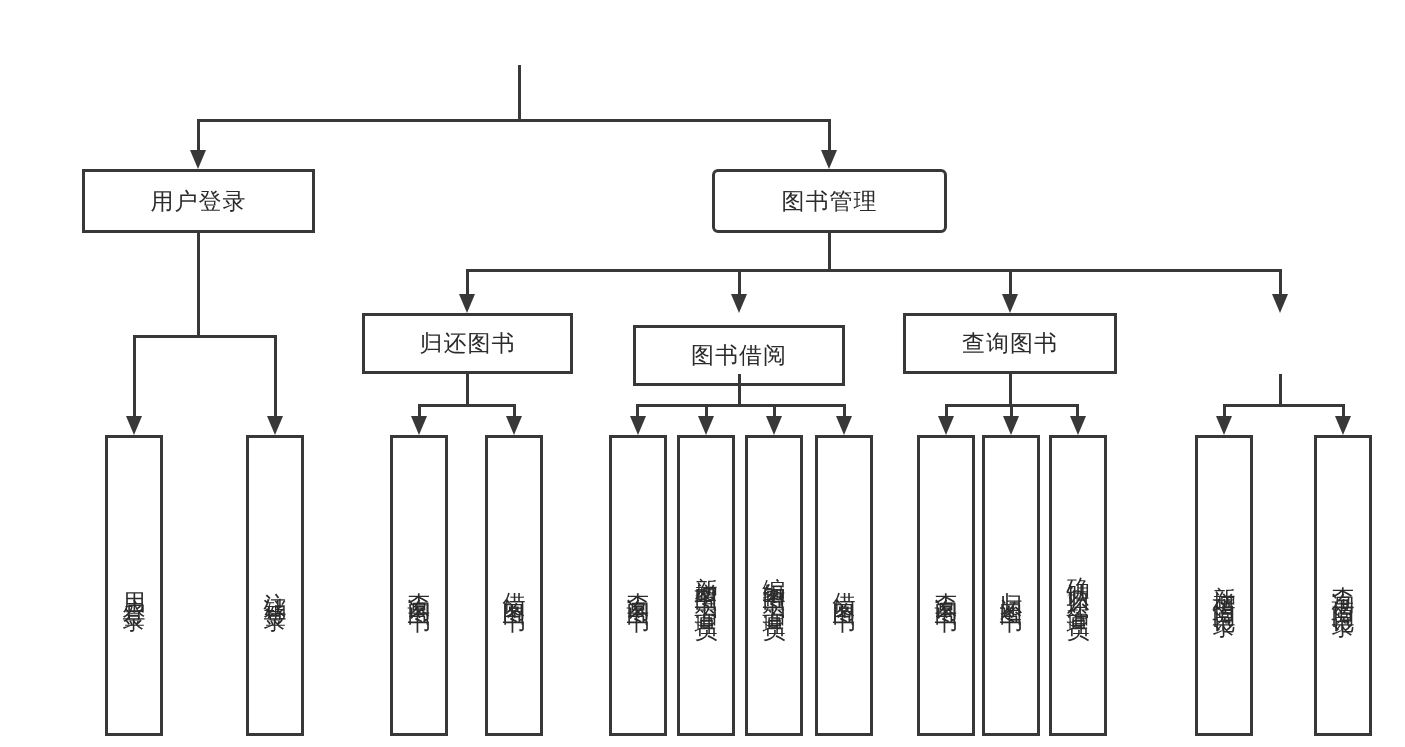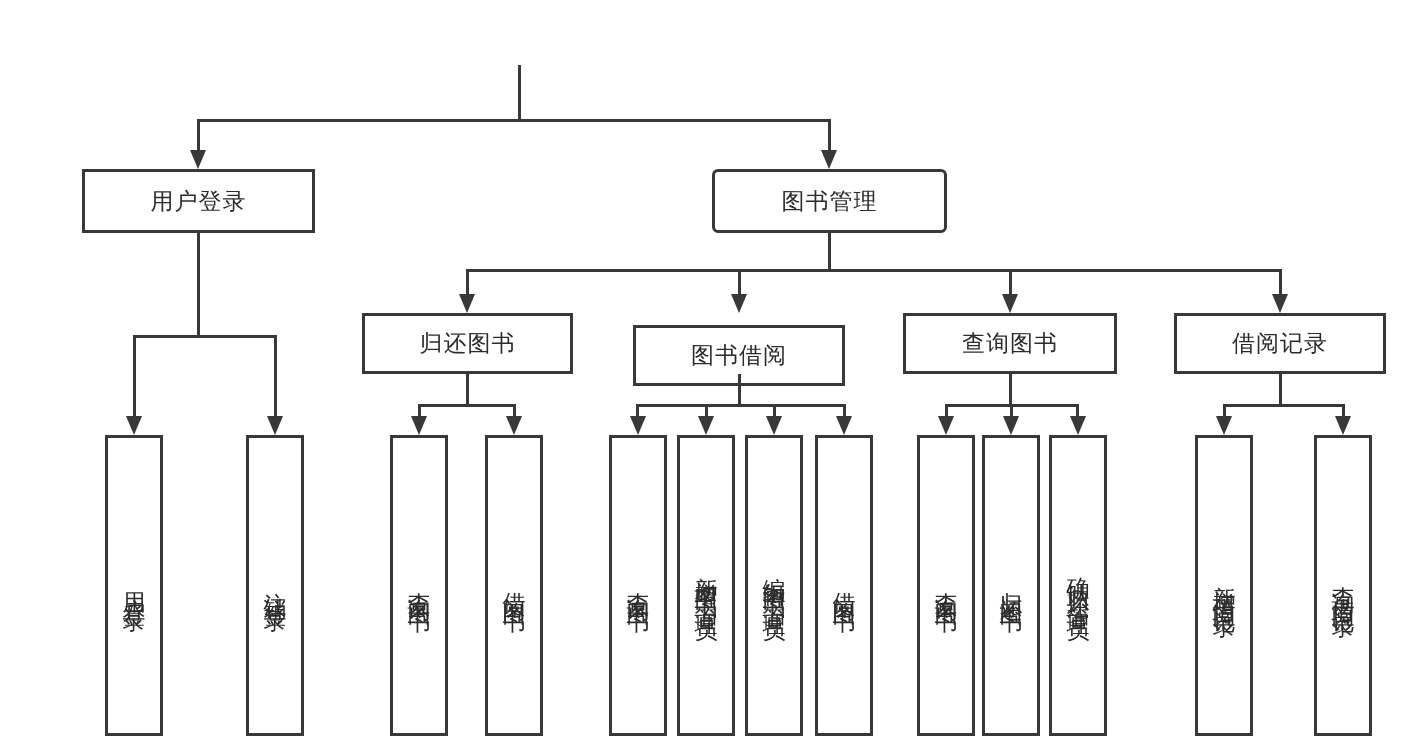--- a/index.html
+++ b/index.html
@@ -88,23 +88,20 @@
 
   <div class="box" style="left:362px; top:313px; width:211px; height:61px;">
     <span>归还图书</span>
   </div>
   <div class="box" style="left:633px; top:313px; width:212px; height:61px;margin-top:12px;">
     <span>图书借阅</span>
   </div>
   <div class="box" style="left:903px; top:313px; width:214px; height:61px;">
     <span>查询图书</span>
   </div>
-  <div class="box" style="left:1174px; top:313px; width:212px; height:61px;">
-    <span>借阅记录</span>
-  </div>
 
   <div class="vline" style="left:466px; top:374px; height:31px;"></div>
   <div class="hline" style="left:418px; top:404px; width:98px;"></div>
   <div class="vline" style="left:418px; top:404px; height:13px;"></div>
   <div class="arrow" style="left:411px; top:416px;"></div>
   <div class="vline" style="left:513px; top:404px; height:13px;"></div>
   <div class="arrow" style="left:506px; top:416px;"></div>
 
   <div class="vline" style="left:738px; top:374px; height:31px;"></div>
   <div class="hline" style="left:636px; top:404px; width:210px;"></div>

